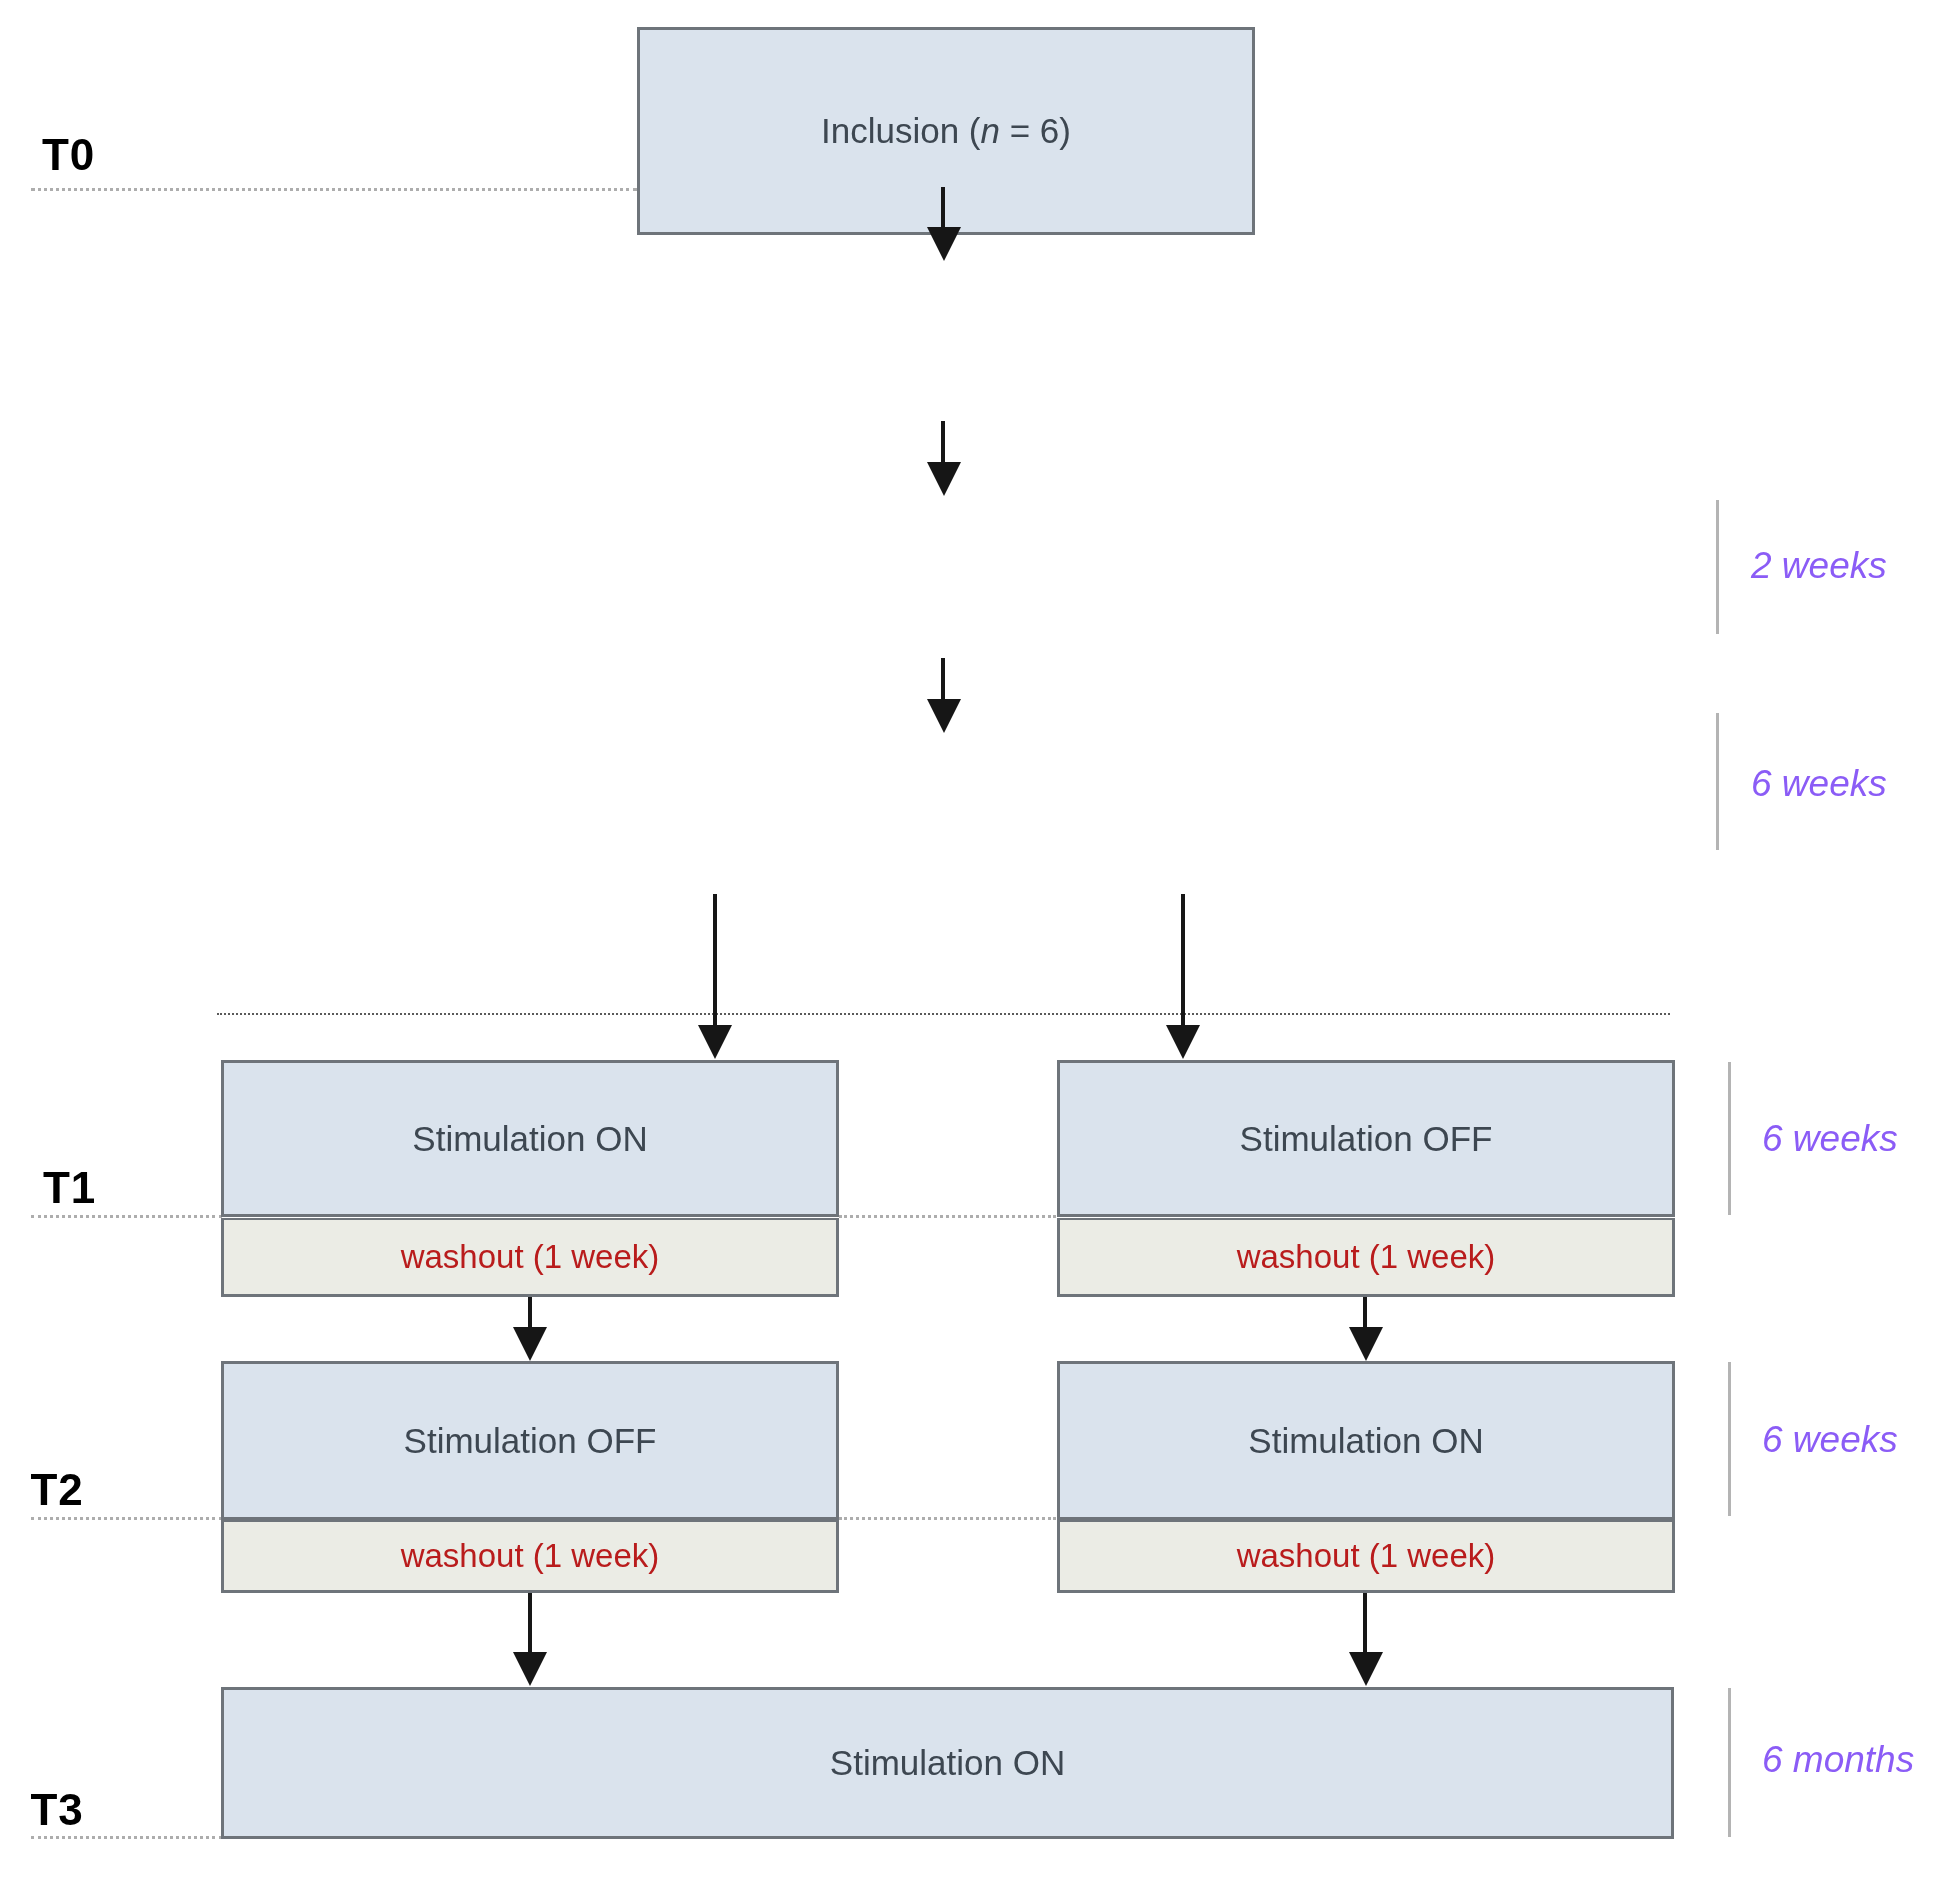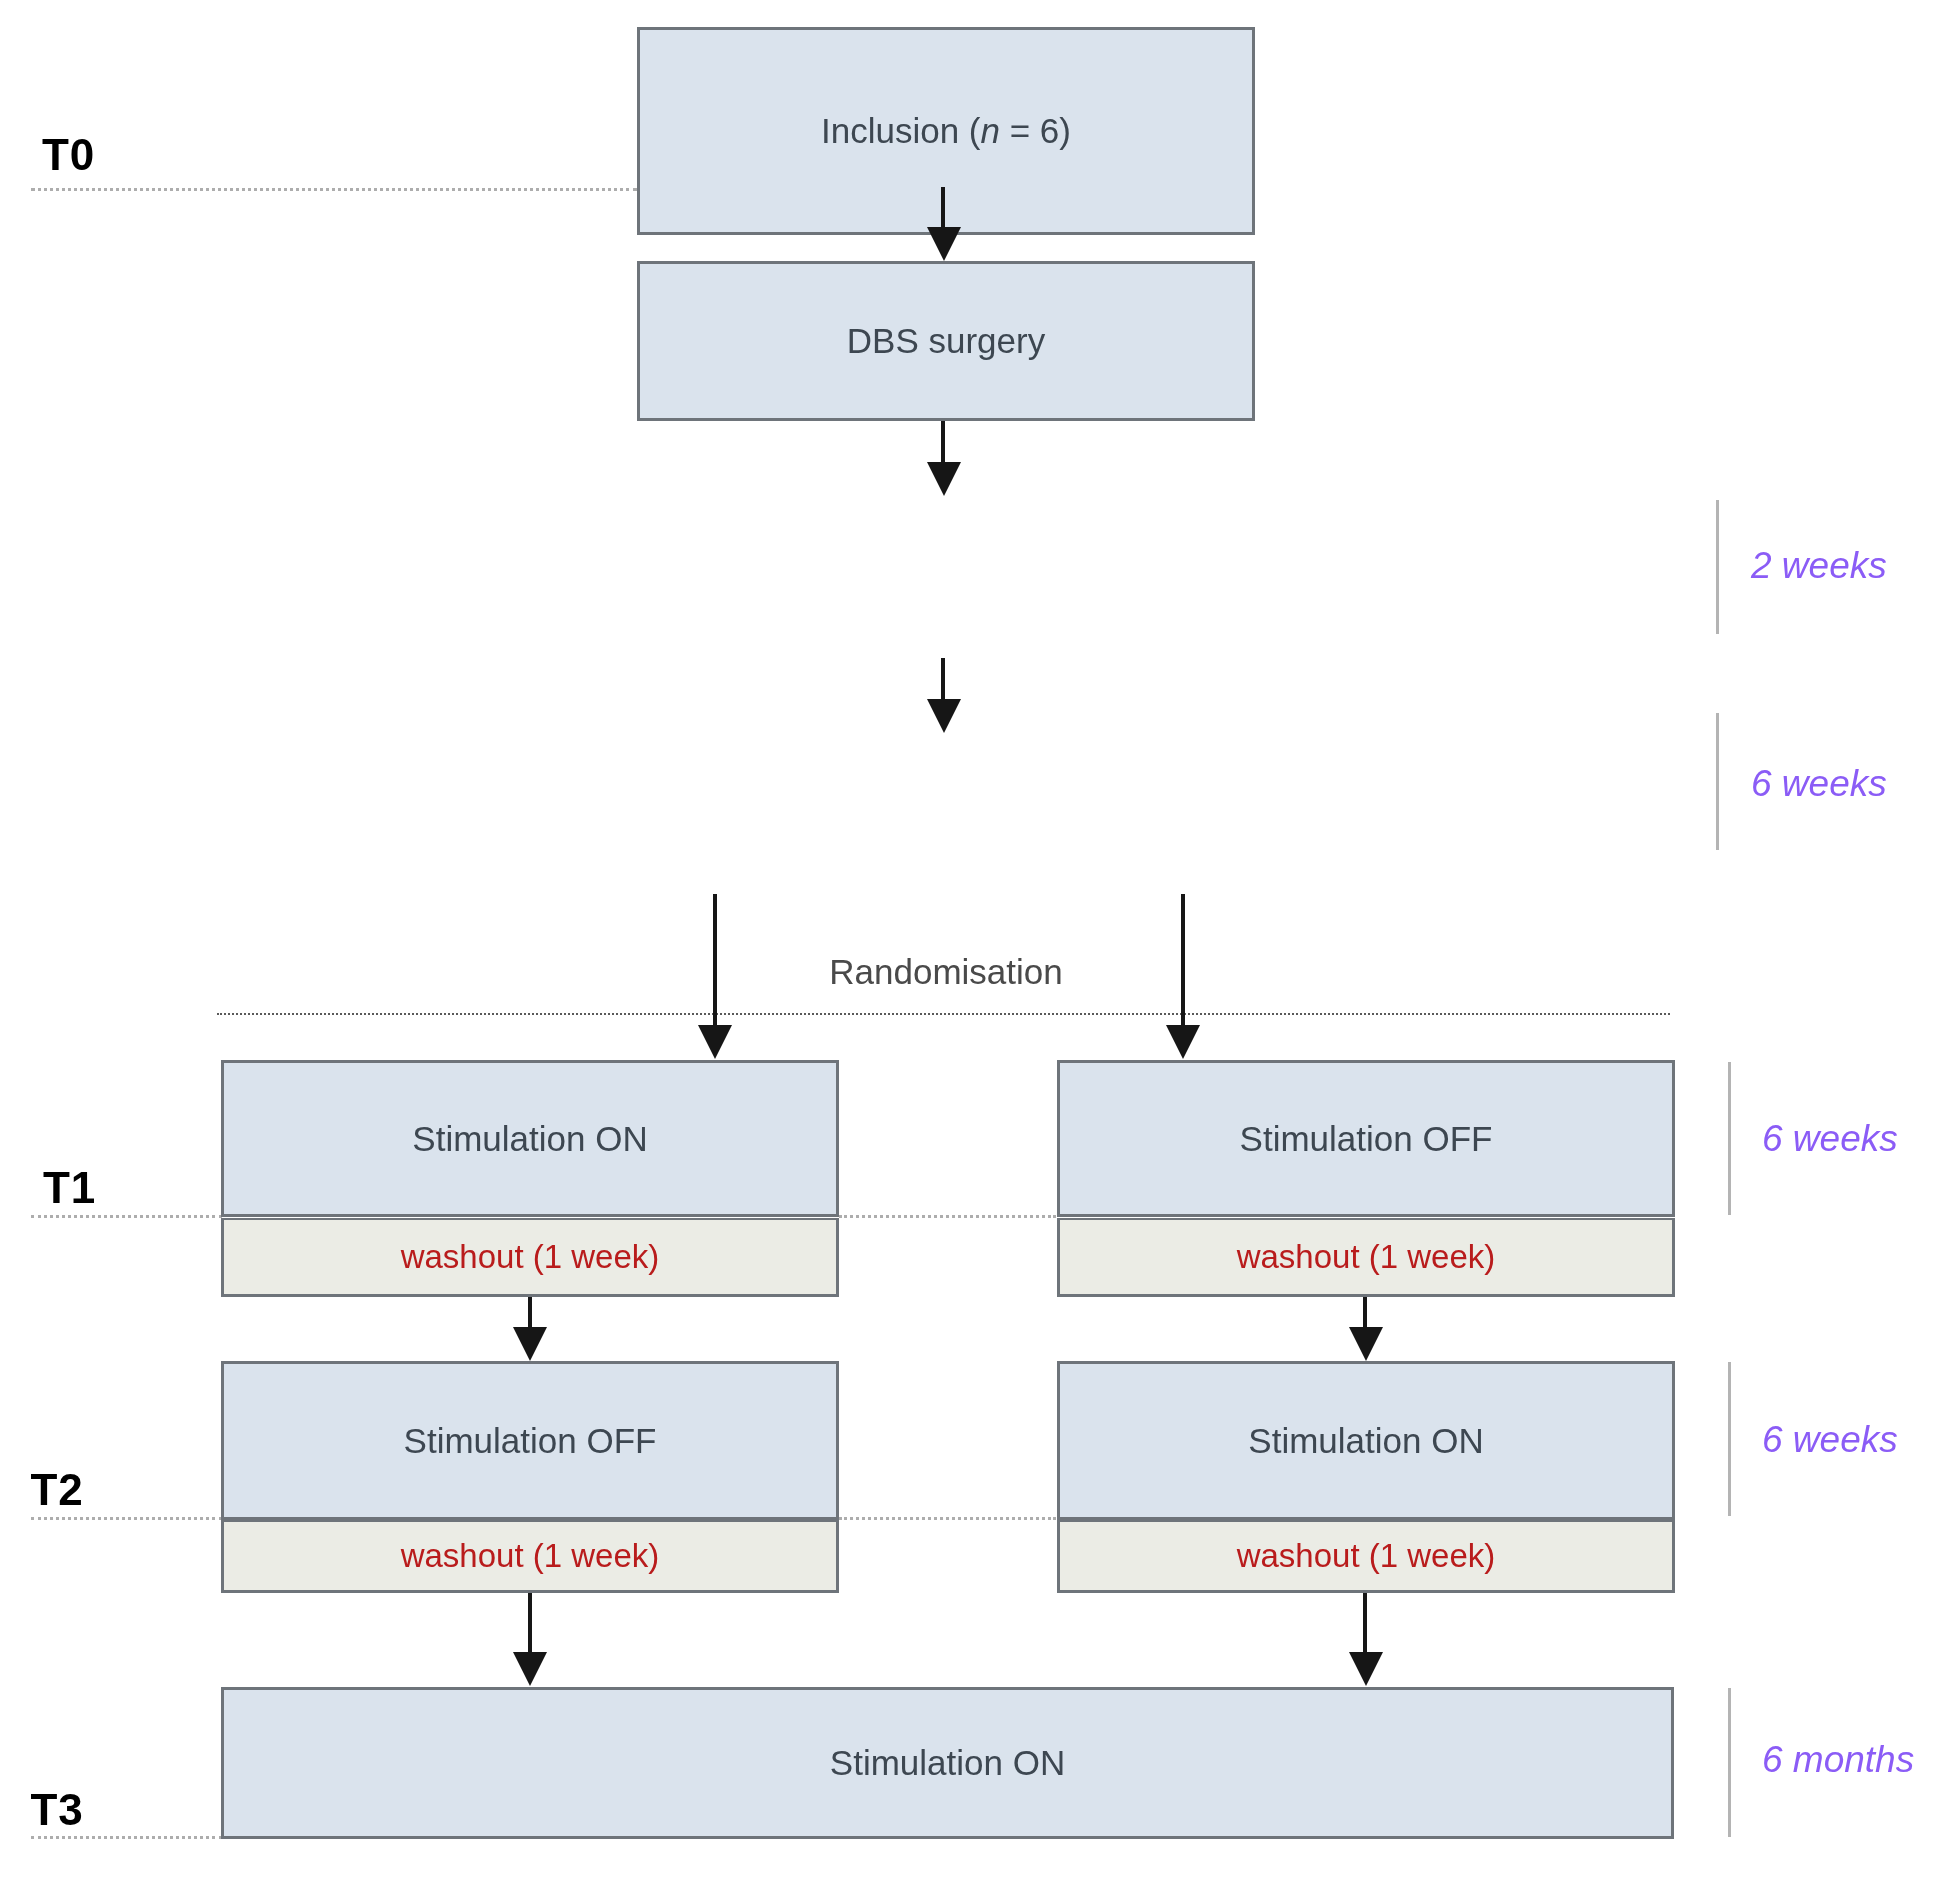--- a/index.html
+++ b/index.html
@@ -59,28 +59,24 @@
   <div class="tlabel" style="left:30.5px;top:1465px;">T2</div>
   <div class="tlabel" style="left:30.5px;top:1785px;">T3</div>
 
   <div class="dotline" style="left:30.5px;top:188px;width:606px;"></div>
   <div class="dotline" style="left:30.5px;top:1215px;width:191px;"></div>
   <div class="dotline" style="left:839px;top:1215px;width:217px;"></div>
   <div class="dotline" style="left:30.5px;top:1517px;width:191px;"></div>
   <div class="dotline" style="left:839px;top:1517px;width:217px;"></div>
   <div class="dotline" style="left:30.5px;top:1836px;width:191px;"></div>
 
-  <div class="randlabel">Randomisation</div>
   <div class="dotline dense" style="left:217px;top:1013px;width:1453px;"></div>
 
   <div class="box" style="left:637px;top:27px;width:618px;height:208px;">
     <div class="box-label"><span>Inclusion (</span><span class="italic">n</span><span> = 6)</span></div>
-  </div>
-  <div class="box" style="left:637px;top:261px;width:618px;height:160px;">
-    <div class="box-label">DBS surgery</div>
   </div>
 
   <div class="box" style="left:221px;top:1060px;width:618px;height:157px;">
     <div class="box-label">Stimulation ON</div>
   </div>
   <div class="washout" style="left:221px;top:1218px;width:618px;height:79px;">
     <div class="washout-label">washout (1 week)</div>
   </div>
   <div class="box" style="left:1057px;top:1060px;width:618px;height:157px;">
     <div class="box-label">Stimulation OFF</div>

